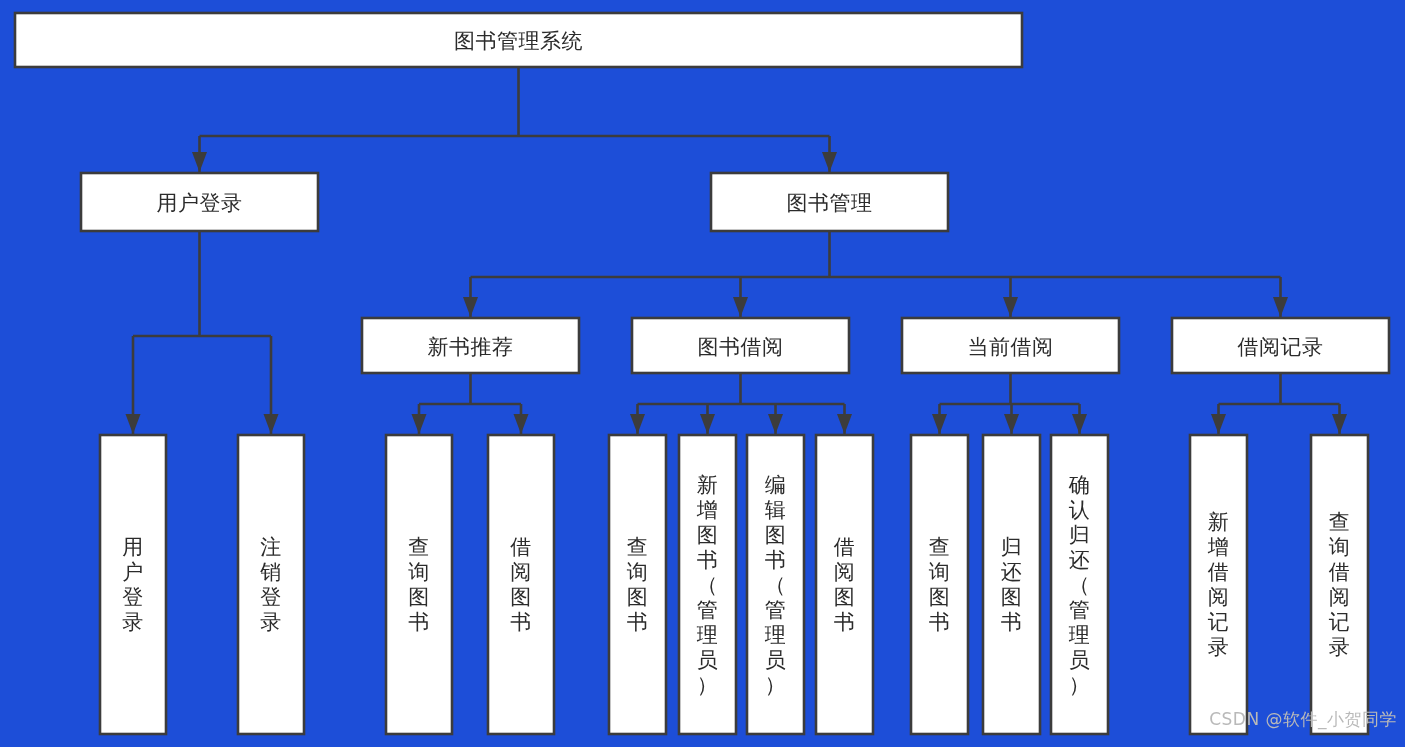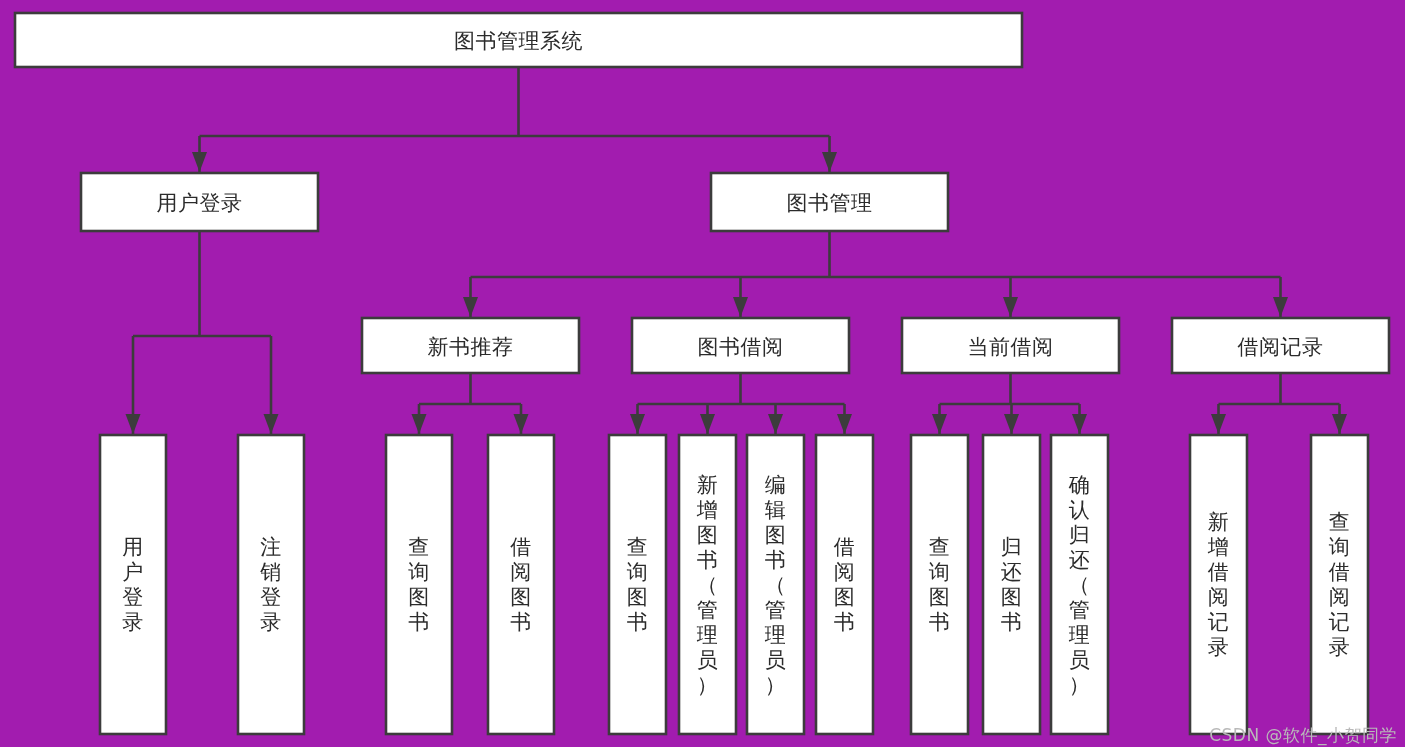--- a/index.html
+++ b/index.html
@@ -11,21 +11,21 @@
   body {
     width: 1405px;
     height: 747px;
     font-family: "DejaVu Sans", "Liberation Sans", sans-serif;
     overflow: hidden;
   }
   #diagram-root {
     position: relative;
     width: 1405px;
     height: 747px;
-    background: #a21caf;
+    background: #1d4ed8;
   }
   svg#tree-svg {
     position: absolute;
     left: 0;
     top: 0;
     width: 1405px;
     height: 747px;
   }
   .node-box {
     fill: #ffffff;
@@ -53,21 +53,21 @@
     fill: none;
     stroke-linecap: butt;
   }
   .arrow-head {
     fill: #3c3c3c;
     stroke: none;
   }
   .watermark {
     position: absolute;
     right: 8px;
-    bottom: 0;
+    bottom: 16px;
     font-family: "DejaVu Sans", "Liberation Sans", sans-serif;
     font-size: 17px;
     color: #b9b9b9;
     white-space: nowrap;
     user-select: none;
     letter-spacing: 0.5px;
   }
 </style>
 </head>
 <body>

